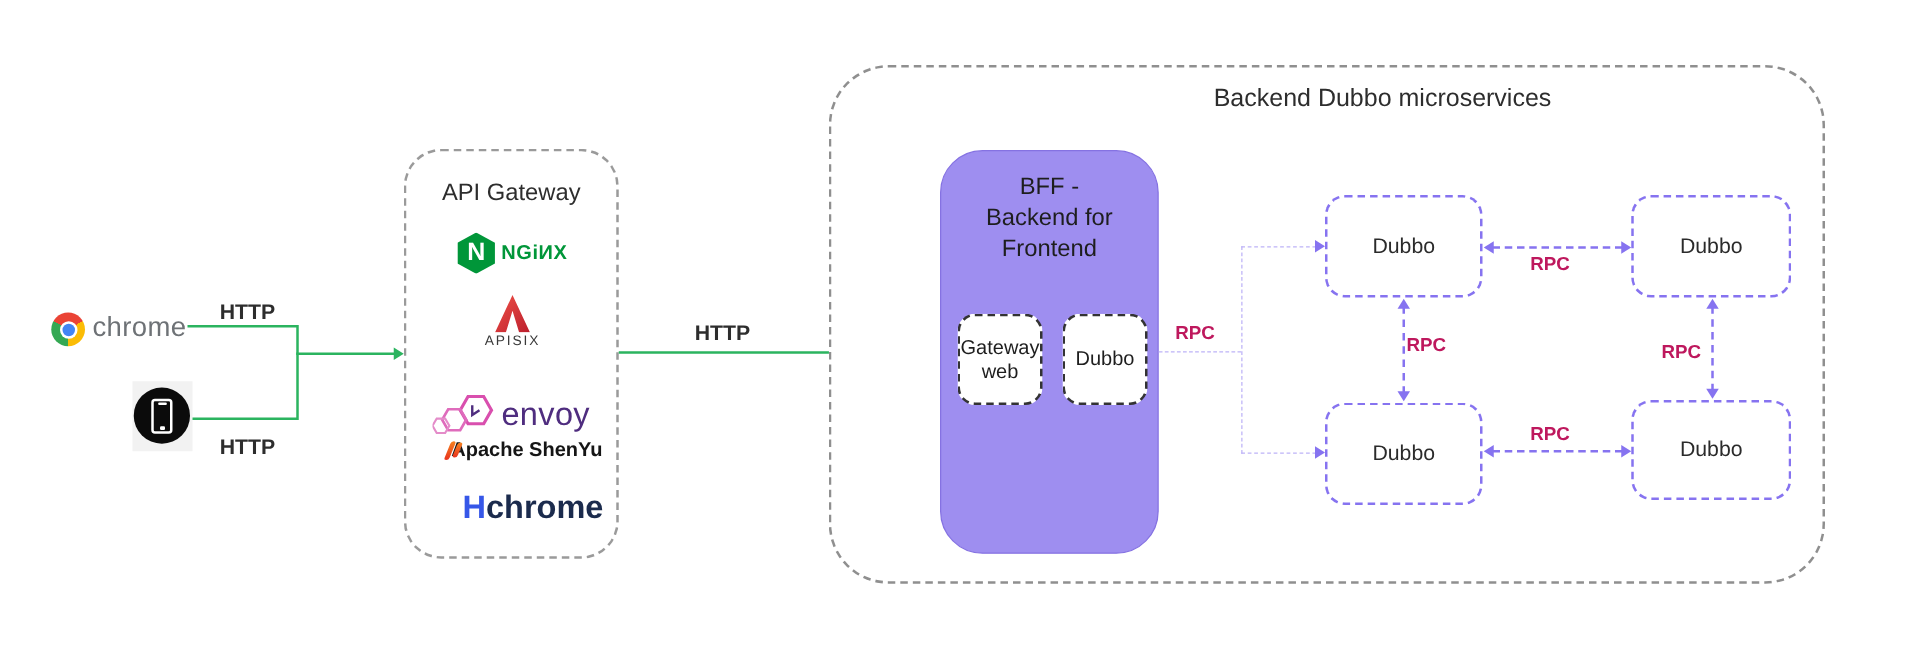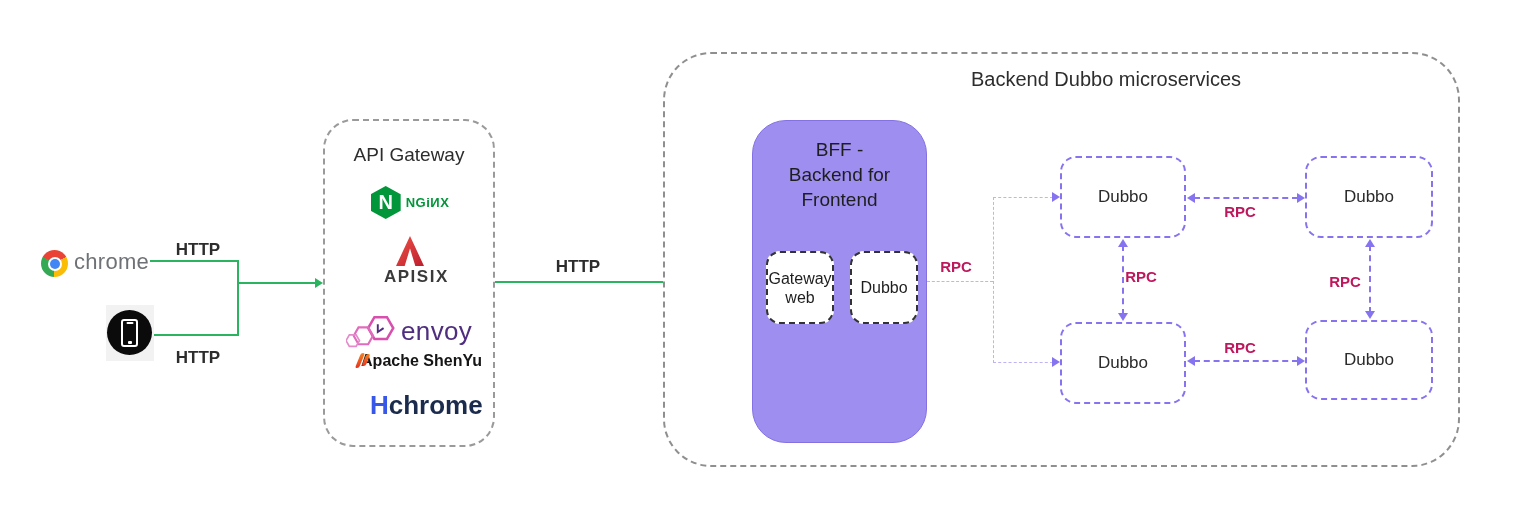--- a/index.html
+++ b/index.html
@@ -61,25 +61,25 @@
   .pah-down{border-top:8px solid var(--purple);border-bottom:0}
 
   
   .gateway-box{left:323px;top:119px;width:172px;height:328px;border:2px dashed #9a9a9a;border-radius:30px;background:#fff}
   .gateway-title{left:323px;top:144px;width:172px;text-align:center;font-size:19px;font-weight:500;color:var(--ink)}
   .logo-row{display:flex;align-items:center;justify-content:center;gap:5px}
   .nginx-row{left:360px;top:186px;width:100px}
   .nginx-hex{width:30px;height:33px;background:var(--nginx-green);
     clip-path:polygon(50% 0,100% 25%,100% 75%,50% 100%,0 75%,0 25%);
     display:flex;align-items:center;justify-content:center;color:#fff;font-weight:700;font-size:20px}
-  .nginx-text{color:var(--nginx-green);font-weight:800;font-size:13px;letter-spacing:.5px}
+  .nginx-text{color:var(--nginx-green);font-weight:800;font-size:16px;letter-spacing:.5px}
   .apisix-wrap{left:384px;top:236px;width:52px;text-align:center}
   .apisix-tri{width:28px;height:30px;margin:0 auto;background:linear-gradient(135deg,#ef5147,#bc1f2d);
     clip-path:polygon(50% 0,100% 100%,69% 100%,50% 42%,31% 100%,0 100%)}
-  .apisix-text{margin-top:1px;font-size:17px;font-weight:700;color:#3a3a3a;letter-spacing:1.5px}
+  .apisix-text{margin-top:1px;font-size:11px;font-weight:400;color:#3a3a3a;letter-spacing:1.5px}
   .envoy-row{left:346px;top:312px;width:126px}
   .envoy-text{color:var(--envoy-purple);font-weight:500;font-size:26px;letter-spacing:.3px}
   .shenyu-row{left:360px;top:352px;width:118px}
   .shenyu-icon{position:relative;width:13px;height:16px}
   .shenyu-icon i{position:absolute;width:4px;height:15px;background:linear-gradient(180deg,#f6821f,#e8331f);
     transform:skewX(-22deg);border-radius:2px}
   .shenyu-icon i:nth-child(1){left:2px;top:0}
   .shenyu-icon i:nth-child(2){left:8px;top:1px;height:12px}
   .shenyu-text{font-size:16px;font-weight:800;color:#151515;white-space:nowrap}
   .higress-row{left:370px;top:390px;width:100px;text-align:center;font-size:26px;font-weight:700}

